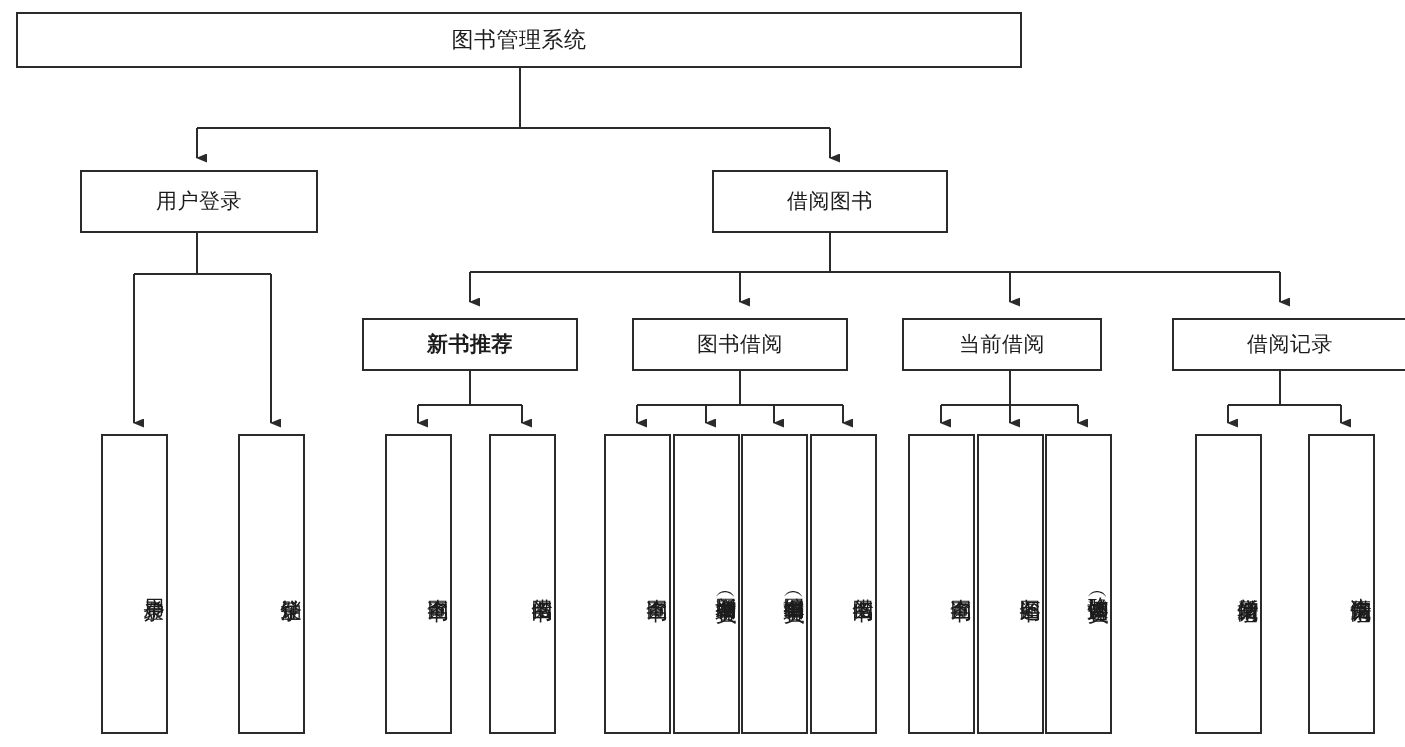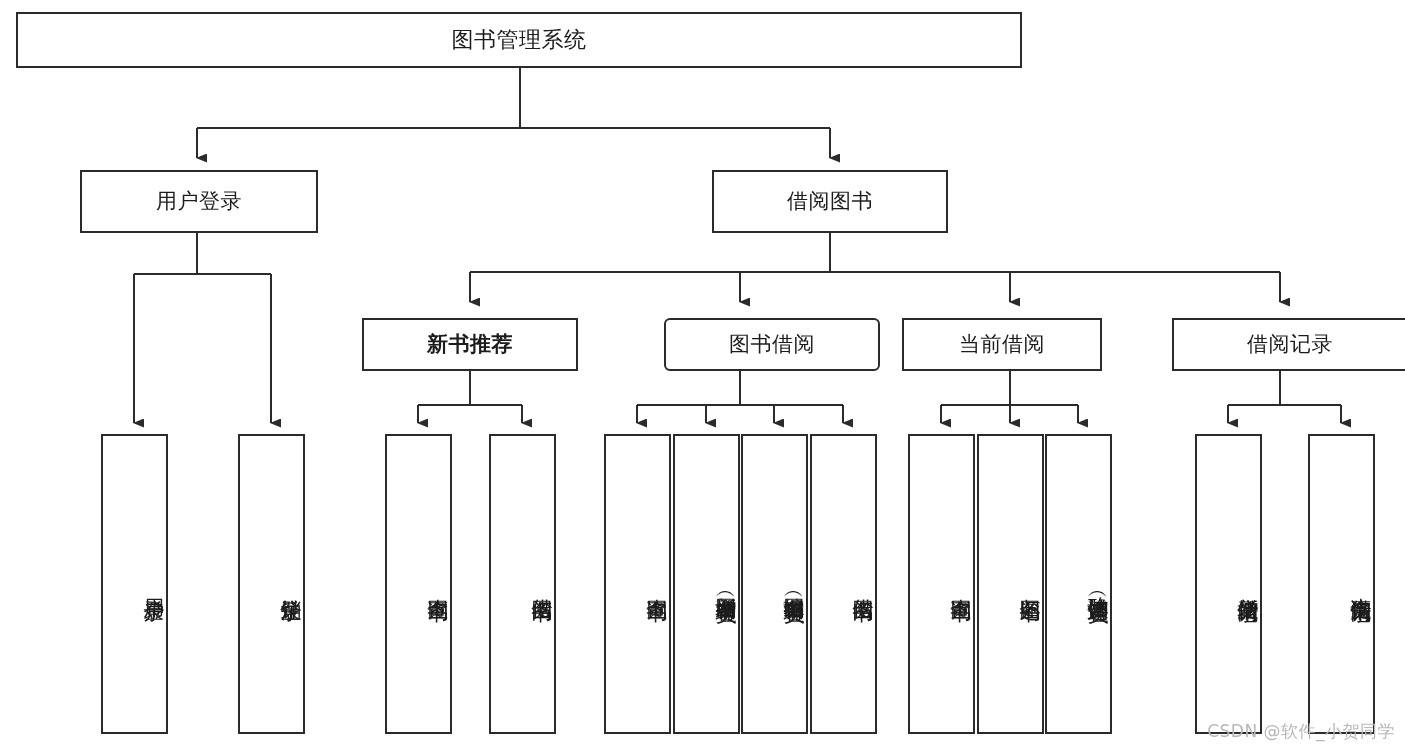--- a/index.html
+++ b/index.html
@@ -135,21 +135,21 @@
   <div class="node node-h" style="left:80px; top:170px; width:238px; height:63px;">
     <span>用户登录</span>
   </div>
   <div class="node node-h" style="left:712px; top:170px; width:236px; height:63px;">
     <span>借阅图书</span>
   </div>
 
   <div class="node node-h" style="left:362px; top:318px; width:216px; height:53px;font-weight:bold;">
     <span>新书推荐</span>
   </div>
-  <div class="node node-h" style="left:664px; top:318px; width:216px; height:53px;border-radius:6px;">
+  <div class="node node-h" style="left:632px; top:318px; width:216px; height:53px;">
     <span>图书借阅</span>
   </div>
   <div class="node node-h" style="left:902px; top:318px; width:200px; height:53px;">
     <span>当前借阅</span>
   </div>
   <div class="node node-h" style="left:1172px; top:318px; width:236px; height:53px;">
     <span>借阅记录</span>
   </div>
 
   <div class="node node-v" style="left:101px; top:434px; width:67px; height:300px;">
@@ -189,15 +189,14 @@
     <span>确认归还（管理员）</span>
   </div>
 
   <div class="node node-v" style="left:1195px; top:434px; width:67px; height:300px;">
     <span>新增借阅记录</span>
   </div>
   <div class="node node-v" style="left:1308px; top:434px; width:67px; height:300px;">
     <span>查询借阅记录</span>
   </div>
 
-  <div class="watermark">CSDN @软件_小贺同学</div>
 
 </div>
 
 </body></html>

